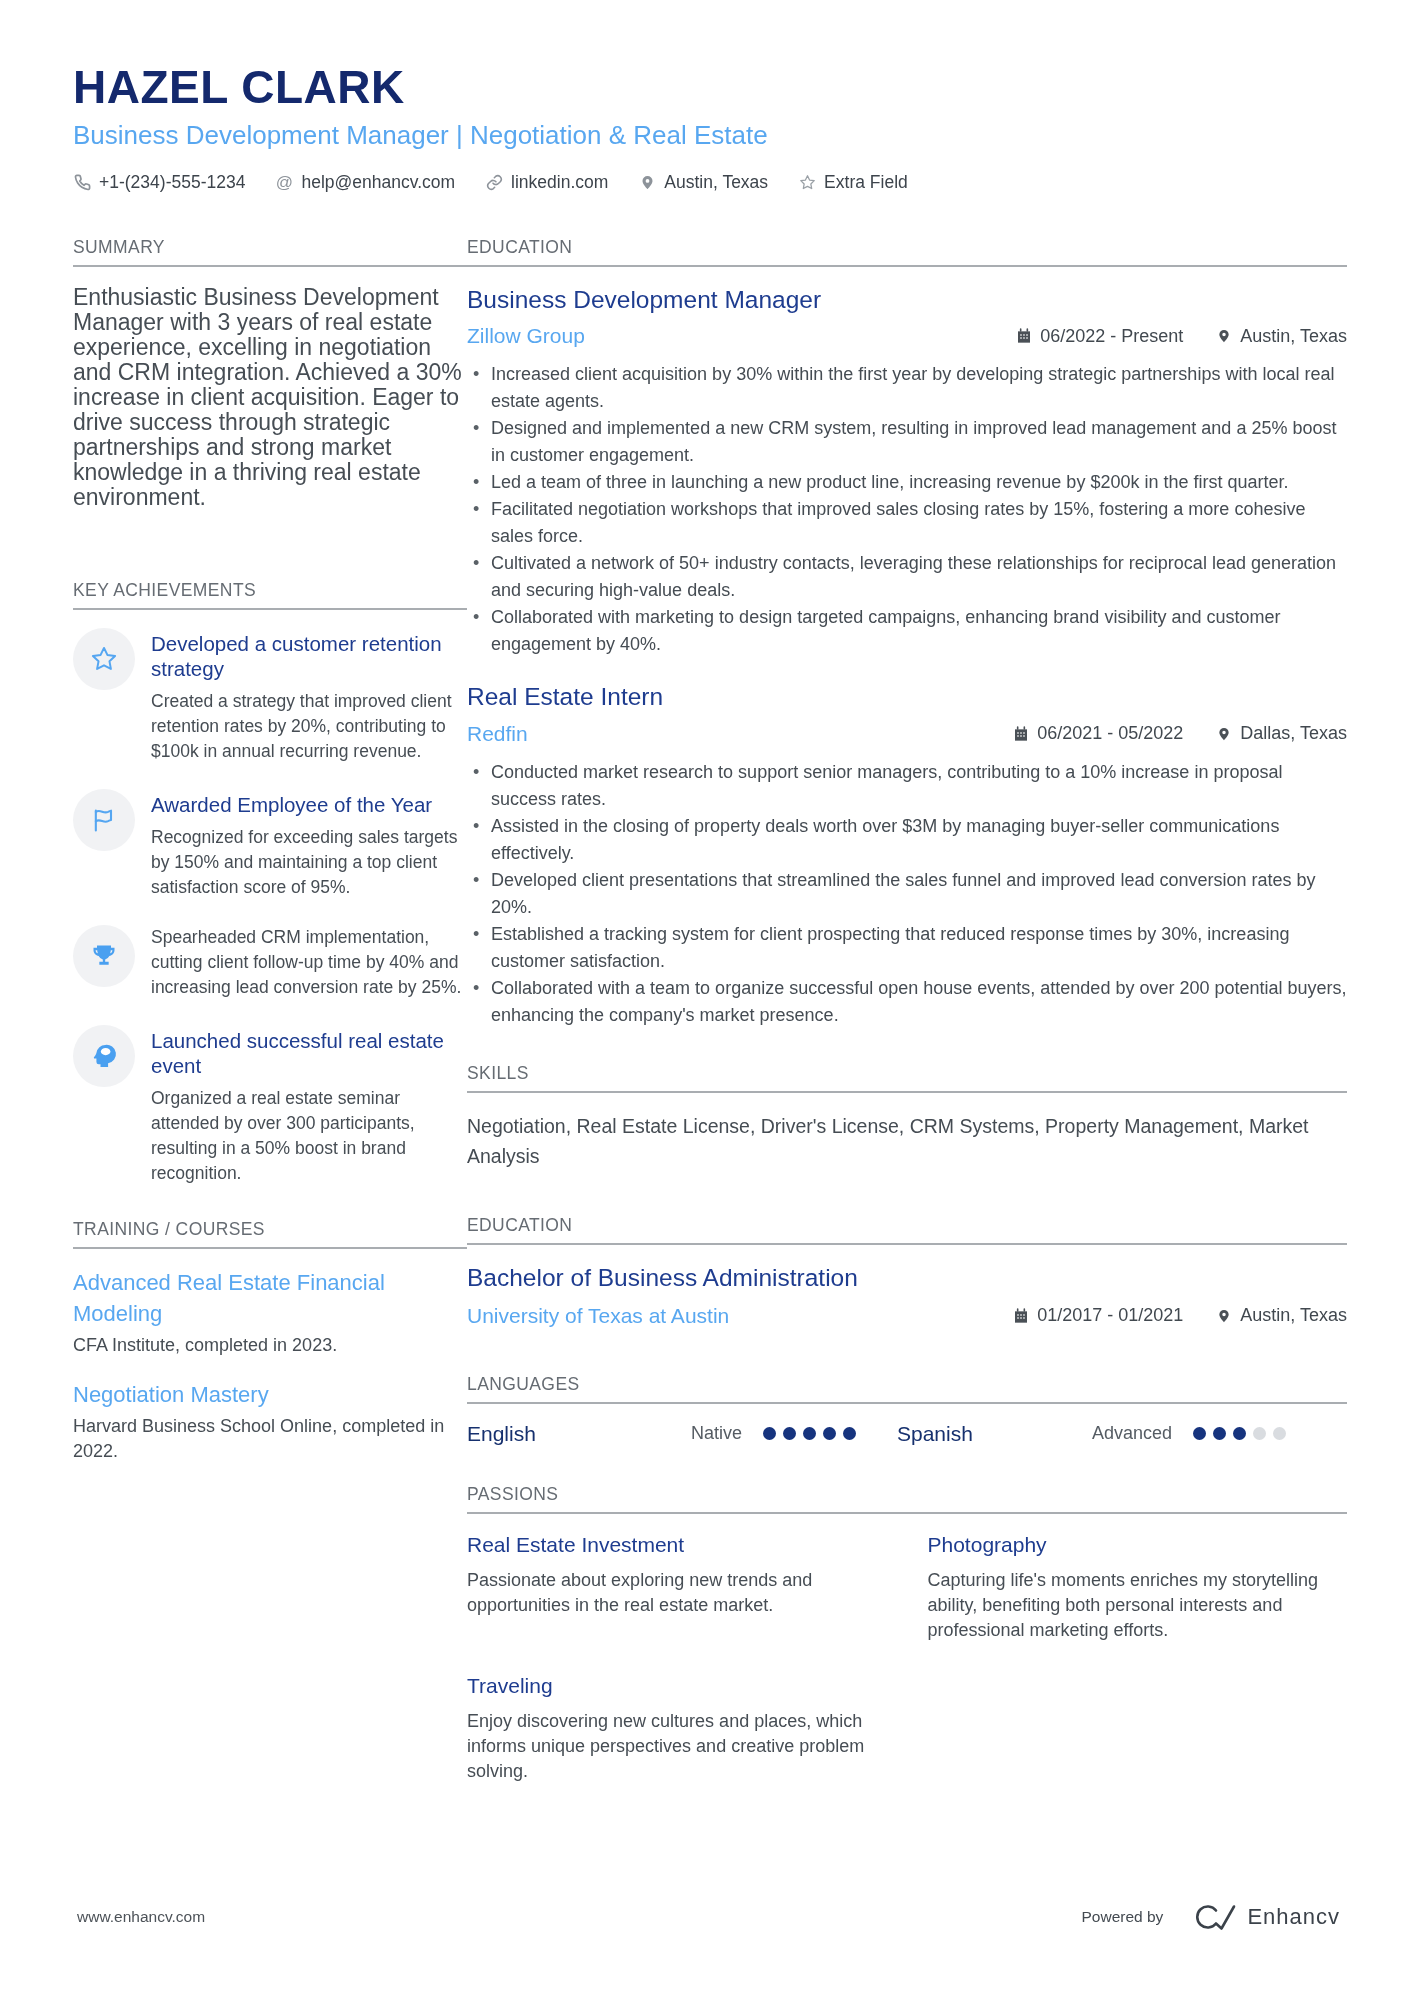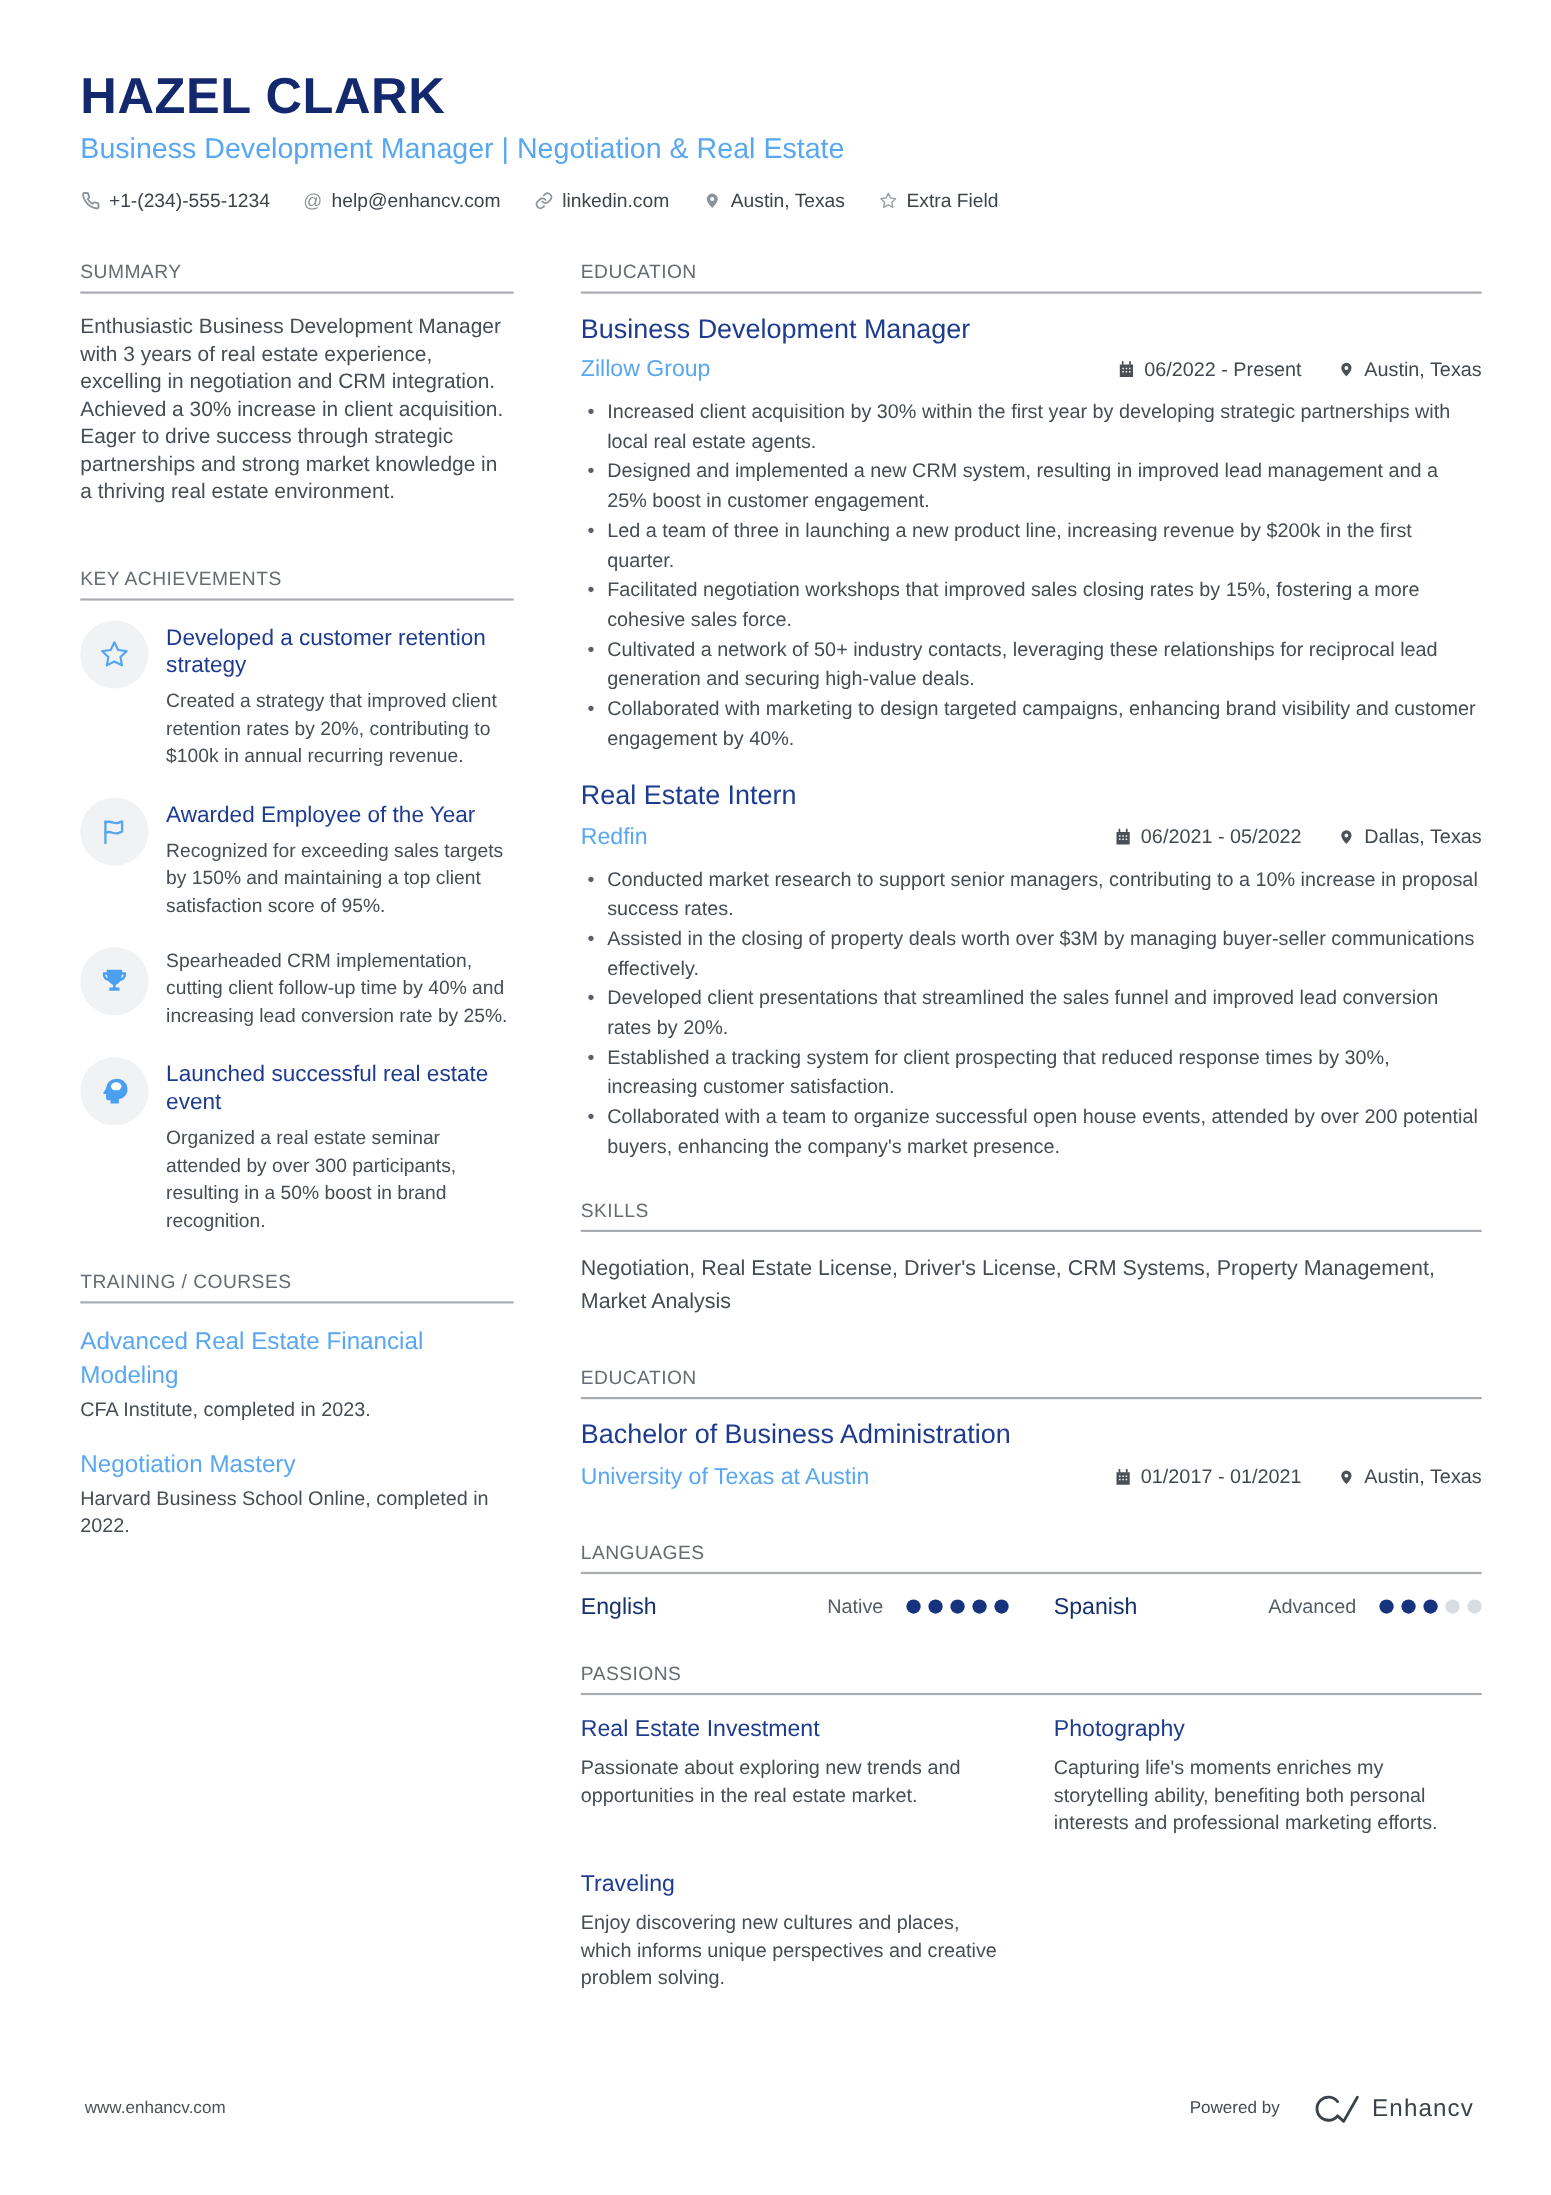--- a/index.html
+++ b/index.html
@@ -8,29 +8,29 @@
 
   
   .name{font-size:46px;font-weight:700;letter-spacing:.5px;color:#14296d;margin:0;line-height:1.1;}
   .headline{font-size:26px;color:#58a7f0;margin-top:7px;line-height:1.2;}
   .contact-row{display:flex;gap:30px;margin-top:21px;font-size:17.5px;color:#3d444c;}
   .contact-item{display:flex;align-items:center;gap:8px;}
   .cicon{width:18px;height:18px;flex:none;display:inline-flex;align-items:center;justify-content:center;color:#8d939a;}
   .at-glyph{font-size:17px;color:#8d939a;line-height:1;}
 
   
-  .cols{display:flex;gap:61px;margin-top:44px;}
+  .cols{display:flex;margin-top:44px;}
   .col-left{width:394px;flex:none;}
   .col-right{flex:1;min-width:0;}
 
   .sec-head{font-size:17.5px;color:#666c73;letter-spacing:.4px;padding-bottom:7px;
             border-bottom:2px solid #a9adb1;margin-bottom:18px;}
 
   
-  .summary-text{font-size:19px;line-height:25px;color:#464d54;margin:0 0 56px;}
+  .summary-text{font-size:23px;line-height:25px;color:#464d54;margin:0 0 70px;}
 
   .ach{display:flex;gap:16px;margin-bottom:25px;}
   .ach-icon{width:62px;height:62px;border-radius:50%;background:#f1f2f4;flex:none;
             display:flex;align-items:center;justify-content:center;}
   .ach-title{font-size:20.5px;line-height:25px;font-weight:500;color:#1e3c8f;margin:3px 0 8px;}
   .ach-text{font-size:17.5px;line-height:25px;color:#464d54;}
 
   .training{margin-top:33px;}
   .course{margin-bottom:21px;}
   .course-title{font-size:22px;line-height:31px;font-weight:500;color:#58a7f0;margin:0 0 4px;}

